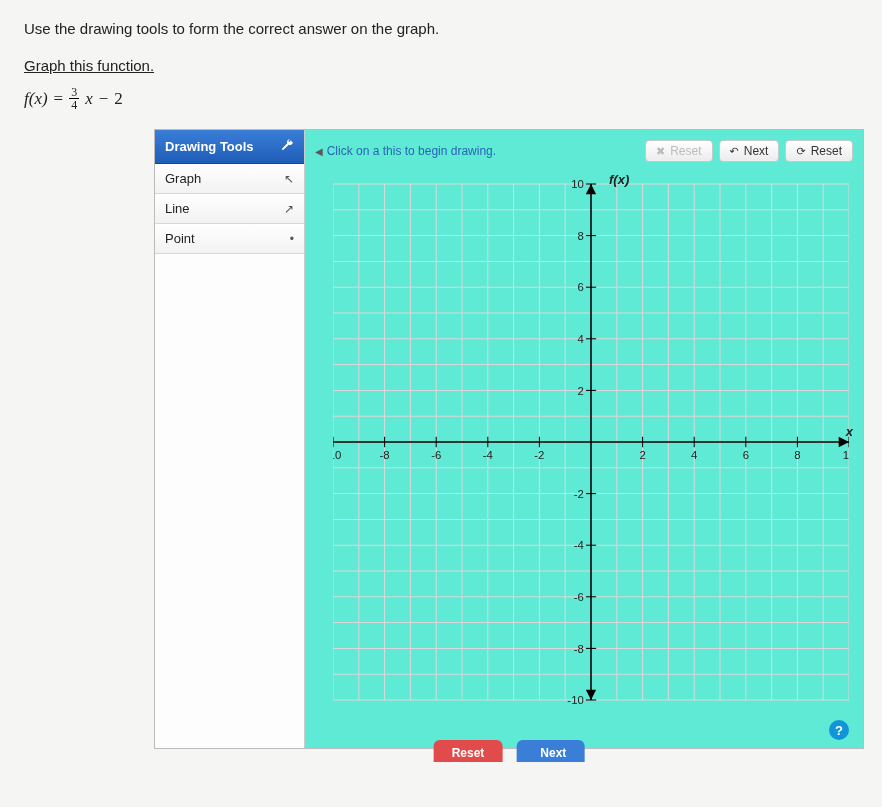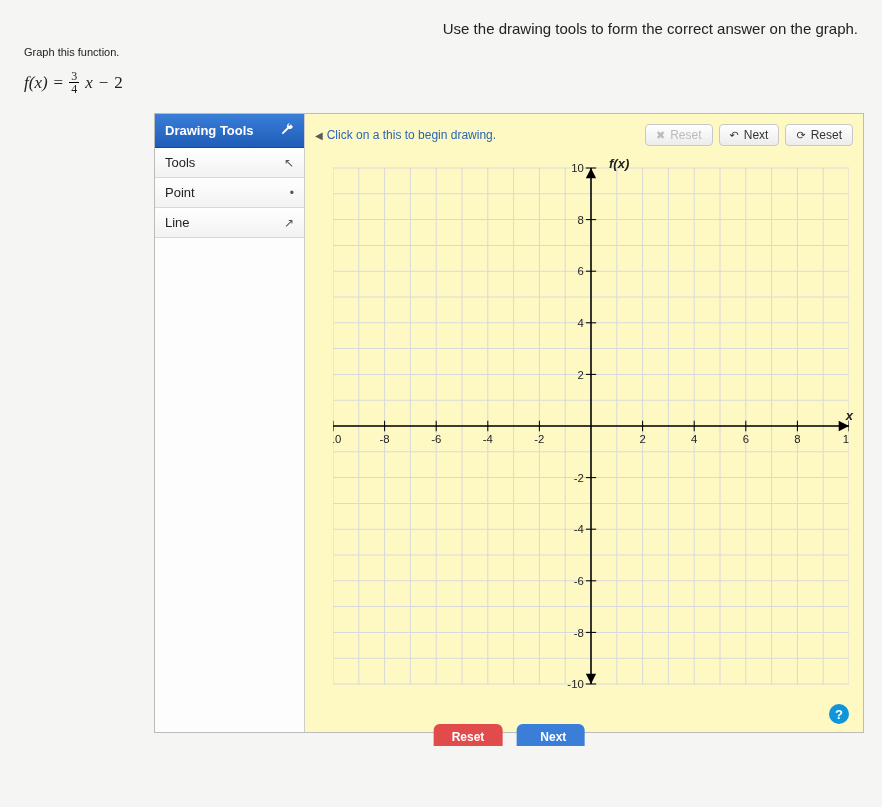--- a/index.html
+++ b/index.html
@@ -4,31 +4,31 @@
 <style>
   * { box-sizing: border-box; margin: 0; padding: 0; }
   body {
     font-family: Arial, Helvetica, sans-serif;
     background: #f5f5f3;
     width: 882px;
     height: 807px;
     padding: 20px 24px;
     color: #222;
   }
-  .instructions { font-size: 15px; margin-bottom: 9px; text-align: right; }
-  .subhead { font-size: 11px; margin-bottom: 12px; }
+  .instructions { font-size: 15px; margin-bottom: 20px; }
+  .subhead { font-size: 15px; margin-bottom: 12px; text-decoration: underline; }
   .equation { font-size: 17px; font-family: 'Times New Roman', serif; font-style: italic; margin-bottom: 18px; display:flex; align-items:center; gap:6px;}
   .frac { display:inline-flex; flex-direction:column; align-items:center; font-size:12px; line-height:1; font-style:normal; vertical-align:middle;}
   .frac .num { border-bottom:1px solid #000; padding:0 2px;}
   .frac .den { padding:0 2px;}
 
   .workspace {
     display: flex;
     border: 1px solid #bbb;
-    background: #fef9c3;
+    background: #5eead4;
     margin-left: 130px;
     width: 710px;
     height: 620px;
     position: relative;
   }
   .tools-panel {
     width: 150px;
     border-right: 1px solid #ccc;
     background: #fdfdfd;
   }
@@ -143,30 +143,30 @@
   <div class="tools-panel">
     <div class="tools-header">
       <span>Drawing Tools</span>
       <span class="tool-icon">
         <svg width="14" height="14" viewBox="0 0 24 24" fill="#fff">
             <path d="M22 7a5 5 0 0 1-7 4.6L5 21l-2-2 9.4-10A5 5 0 0 1 17 2l-3 3 2 2 3-3c.6.9 1 2 1 3z"></path>
           </svg>
       </span>
     </div>
     <div class="tool-row">
-      <span>Tools</span>
+      <span>Graph</span>
       <span class="tool-icon">↖</span>
+    </div>
+    <div class="tool-row">
+      <span>Line</span>
+      <span class="tool-icon">↗</span>
     </div>
     <div class="tool-row">
       <span>Point</span>
       <span class="tool-icon">•</span>
-    </div>
-    <div class="tool-row">
-      <span>Line</span>
-      <span class="tool-icon">↗</span>
     </div>
   </div>
 
   <div class="canvas-area">
     <div class="canvas-top">
       <div class="hint">
         <span class="tri">◀</span>
         <span>Click on a this to begin drawing.</span>
       </div>
       <div class="btn-row">

